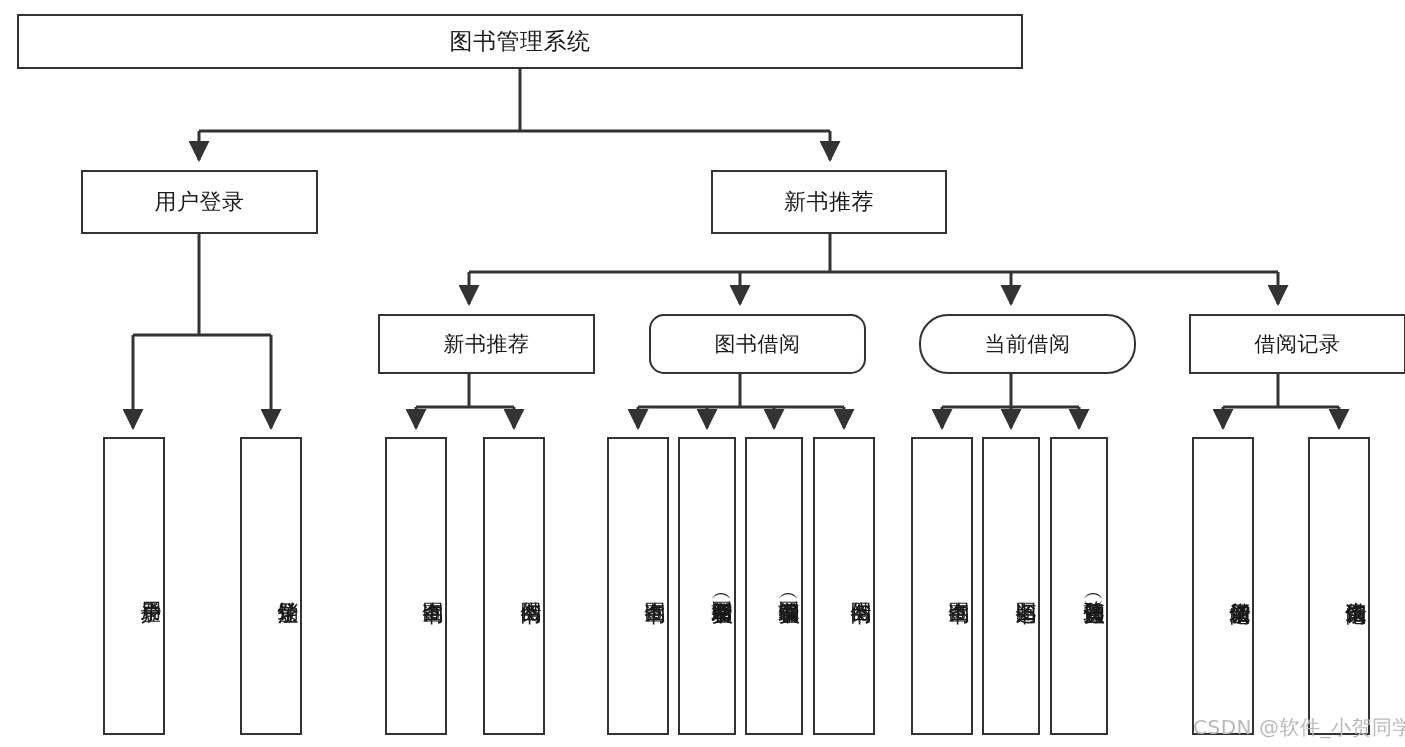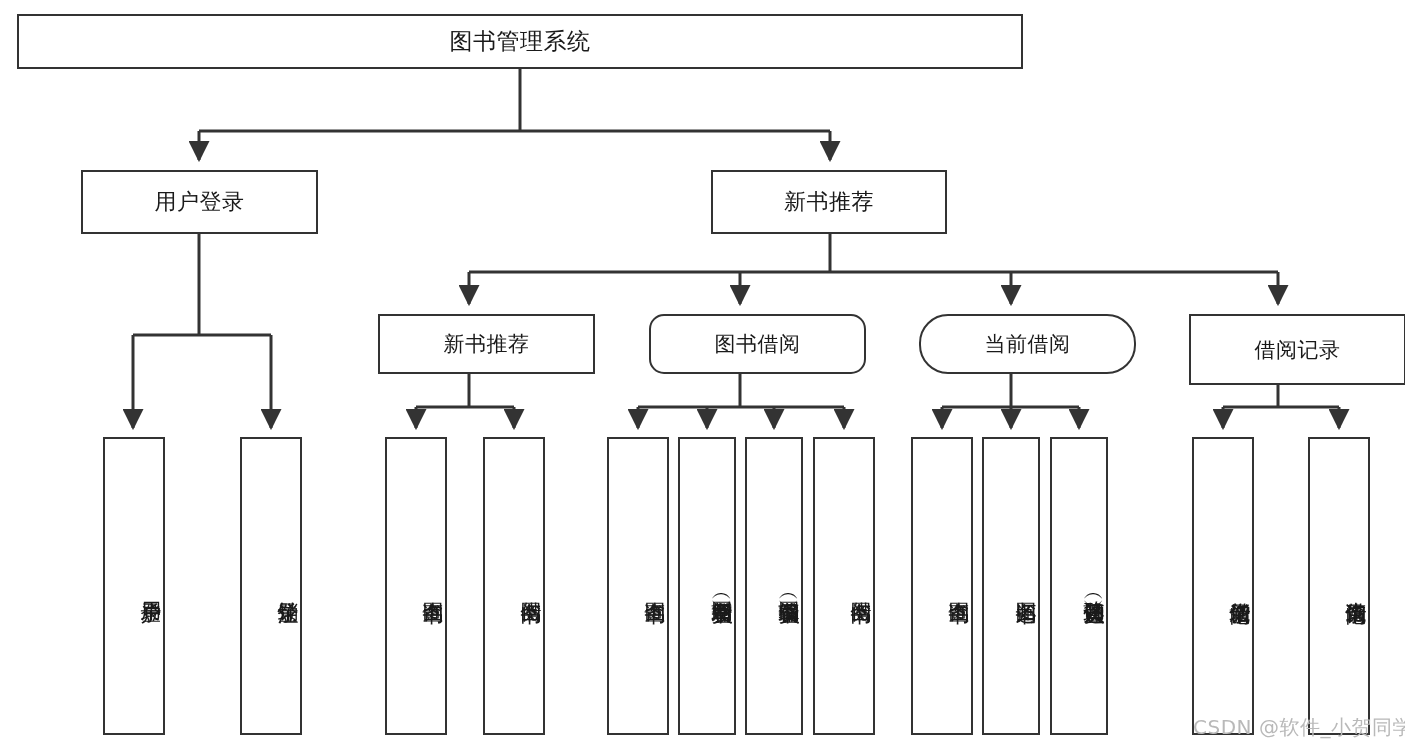--- a/index.html
+++ b/index.html
@@ -138,21 +138,21 @@
 
   <div class="node lvl3" style="left:361px; top:314px; width:217px; height:60px;">
     <span>新书推荐</span>
   </div>
   <div class="node lvl3" style="left:632px; top:314px; width:217px; height:60px;border-radius:15px;">
     <span>图书借阅</span>
   </div>
   <div class="node lvl3" style="left:902px; top:314px; width:217px; height:60px;border-radius:29px;">
     <span>当前借阅</span>
   </div>
-  <div class="node lvl3" style="left:1172px; top:314px; width:217px; height:71px;">
+  <div class="node lvl3" style="left:1172px; top:314px; width:217px; height:60px;">
     <span>借阅记录</span>
   </div>
 
   <div class="node leaf" style="left:103px; top:437px; width:62px; height:298px;">
     <span class="vtext">用户登录</span>
   </div>
   <div class="node leaf" style="left:240px; top:437px; width:62px; height:298px;">
     <span class="vtext">注销登录</span>
   </div>
 

